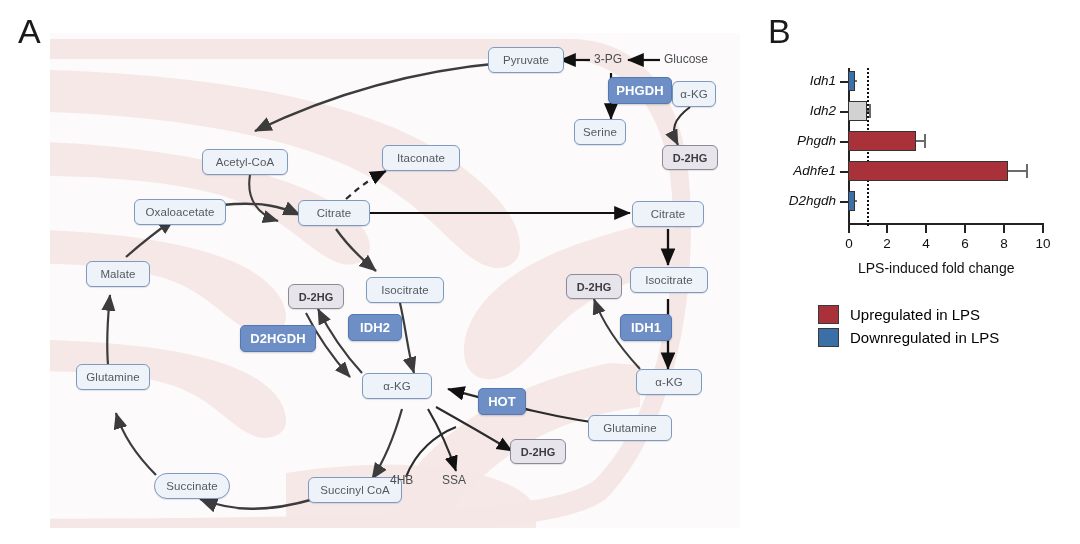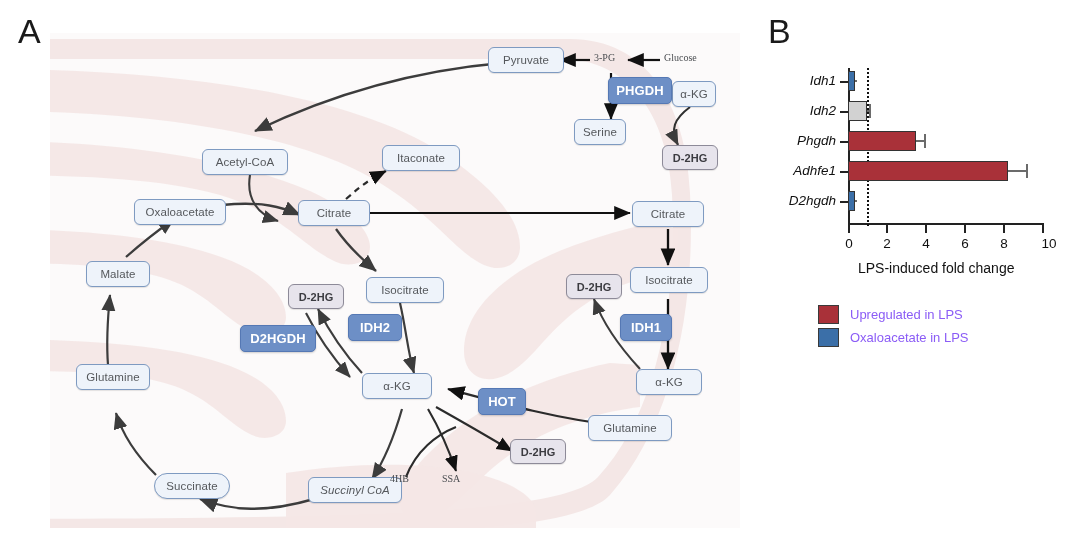--- a/index.html
+++ b/index.html
@@ -13,40 +13,40 @@
   #panelA{position:absolute;left:50px;top:33px;width:690px;height:495px;background:#f9a8d4;overflow:hidden;}
   #panelA svg{position:absolute;left:0;top:0;}
 
   .node{position:absolute;box-sizing:border-box;display:flex;align-items:center;justify-content:center;
         border-radius:6px;font-size:11.5px;letter-spacing:.1px;white-space:nowrap;}
   .metab{background:#eef3fa;border:1.3px solid #7e9ac1;color:#55585c;box-shadow:0 1px 1px rgba(0,0,0,.10);}
   .d2hg{background:#e7e4ec;border:1.3px solid #8d8a98;color:#3b3b40;font-weight:bold;font-size:11px;
         box-shadow:0 1px 1px rgba(0,0,0,.10);}
   .enzyme{background:#6d8fc6;border:1.3px solid #5578b4;color:#ffffff;font-weight:bold;font-size:13px;
           border-radius:5px;box-shadow:0 1px 2px rgba(0,0,0,.18);}
-  .plain{position:absolute;font-size:10px;color:#4a4d51;white-space:nowrap;font-family:Liberation Serif, serif;}
+  .plain{position:absolute;font-size:12px;color:#4a4d51;white-space:nowrap;}
 
   
   #panelB{position:absolute;left:760px;top:20px;width:320px;height:370px;}
   .bpl-ylab{position:absolute;font-style:italic;font-size:13.5px;color:#111;text-align:right;white-space:nowrap;}
   .bar{position:absolute;box-sizing:border-box;border:1px solid #333;}
   .bar.up{background:#a93139;}
   .bar.down{background:#3b6fa8;}
   .bar.ns{background:#d2d2d2;}
   .errbar{position:absolute;background:#6b6b6b;}
   .tick{position:absolute;background:#222;}
   .ticklab{position:absolute;font-size:13.5px;color:#111;text-align:center;}
   .axisline{position:absolute;background:#222;}
   .dottedline{position:absolute;border-left:2px dotted #111;}
   .xtitle{position:absolute;font-size:14px;color:#111;white-space:nowrap;}
 
   .legend{position:absolute;}
   .legend-row{display:flex;align-items:center;margin-bottom:4px;}
   .swatch{width:21px;height:19px;border:1px solid #3a3a3a;box-sizing:border-box;margin-right:11px;}
-  .legend-lab{font-size:13px;color:#8b5cf6;white-space:nowrap;}
+  .legend-lab{font-size:15px;color:#000000;white-space:nowrap;}
 </style>
 </head>
 <body>
 
 <div id="page">
 
   <div class="panel-letter" style="left:18px;top:14px;">A</div>
 
   <div id="panelA">
 
@@ -131,21 +131,21 @@
       <path d="M 564 392 C 508 386 450 370 398 356" fill="none" stroke="#2b2b2b" stroke-width="2.3" marker-end="url(#ahk)"></path>
     </svg>
 
     <div class="node metab" style="left:438px;top:14px;width:76px;height:26px;">Pyruvate</div>
     <div class="node metab" style="left:152px;top:116px;width:86px;height:26px;">Acetyl-CoA</div>
     <div class="node metab" style="left:84px;top:166px;width:92px;height:26px;">Oxaloacetate</div>
     <div class="node metab" style="left:248px;top:167px;width:72px;height:26px;">Citrate</div>
     <div class="node metab" style="left:332px;top:112px;width:78px;height:26px;">Itaconate</div>
     <div class="node metab" style="left:316px;top:244px;width:78px;height:26px;">Isocitrate</div>
     <div class="node metab" style="left:312px;top:340px;width:70px;height:26px;">α-KG</div>
-    <div class="node metab" style="left:258px;top:444px;width:94px;height:26px;font-style:italic;">Succinyl CoA</div>
+    <div class="node metab" style="left:258px;top:444px;width:94px;height:26px;">Succinyl CoA</div>
     <div class="node metab" style="left:104px;top:440px;width:76px;height:26px;border-radius:13px;">Succinate</div>
     <div class="node metab" style="left:26px;top:331px;width:74px;height:26px;">Glutamine</div>
     <div class="node metab" style="left:36px;top:228px;width:64px;height:26px;">Malate</div>
     <div class="node metab" style="left:524px;top:86px;width:52px;height:26px;">Serine</div>
     <div class="node metab" style="left:622px;top:48px;width:44px;height:26px;">α-KG</div>
     <div class="node metab" style="left:582px;top:168px;width:72px;height:26px;">Citrate</div>
     <div class="node metab" style="left:580px;top:234px;width:78px;height:26px;">Isocitrate</div>
     <div class="node metab" style="left:586px;top:336px;width:66px;height:26px;">α-KG</div>
     <div class="node metab" style="left:538px;top:382px;width:84px;height:26px;">Glutamine</div>
 
@@ -218,29 +218,29 @@
     <div class="tick" style="left:165px;top:204px;width:1.8px;height:9px;"></div>
     <div class="ticklab" style="left:155px;top:216px;width:22px;">4</div>
 
     <div class="tick" style="left:204px;top:204px;width:1.8px;height:9px;"></div>
     <div class="ticklab" style="left:194px;top:216px;width:22px;">6</div>
 
     <div class="tick" style="left:243px;top:204px;width:1.8px;height:9px;"></div>
     <div class="ticklab" style="left:233px;top:216px;width:22px;">8</div>
 
     <div class="tick" style="left:282px;top:204px;width:1.8px;height:9px;"></div>
-    <div class="ticklab" style="left:276px;top:216px;width:26px;">10</div>
+    <div class="ticklab" style="left:270px;top:216px;width:26px;">10</div>
 
     <div class="xtitle" style="left:98px;top:240px;">LPS-induced fold change</div>
 
     <div class="legend" style="left:58px;top:285px;">
       <div class="legend-row">
         <div class="swatch" style="background:#a93139;"></div>
         <div class="legend-lab">Upregulated in LPS</div>
       </div>
       <div class="legend-row">
         <div class="swatch" style="background:#3b6fa8;"></div>
-        <div class="legend-lab">Oxaloacetate in LPS</div>
+        <div class="legend-lab">Downregulated in LPS</div>
       </div>
     </div>
   </div>
 
 </div>
 
 </body></html>

